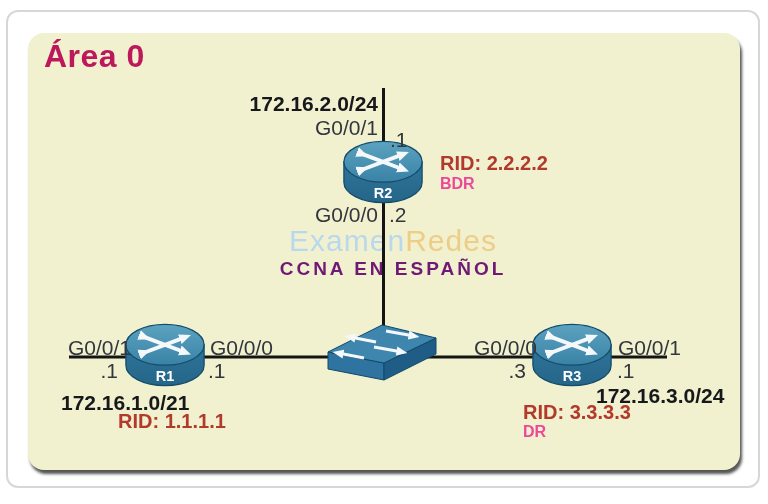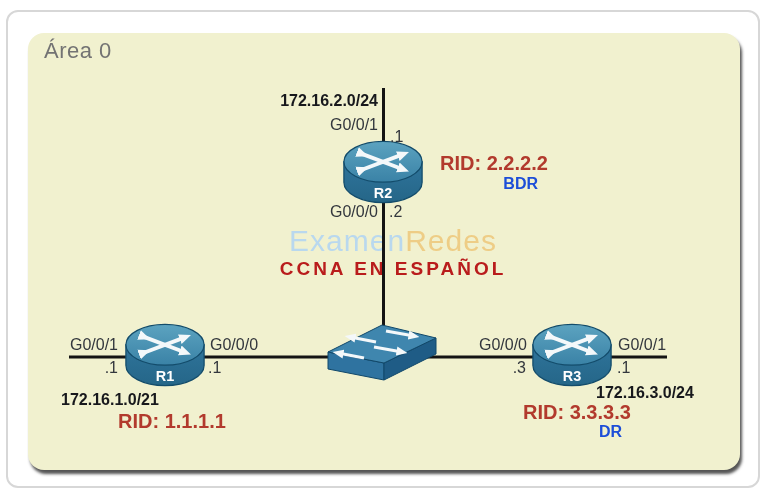--- a/index.html
+++ b/index.html
@@ -11,32 +11,32 @@
     position:absolute;left:6px;top:10px;width:754px;height:478px;
     border:2px solid #d7d7d7;border-radius:12px;background:#ffffff;box-sizing:border-box;
   }
   .panel{
     position:absolute;left:28px;top:33px;width:712px;height:437px;
     background:#f1f1cf;border-radius:16px;
     box-shadow:2px 4px 3px rgba(55,55,55,.85);
   }
   .area-title{
     position:absolute;left:44px;top:38px;
-    font-size:22px;font-weight:normal;color:#737373;letter-spacing:.5px;
+    font-size:32px;font-weight:bold;color:#be185d;letter-spacing:.5px;
   }
-  .lbl{position:absolute;font-size:16px;color:#33373d;white-space:nowrap;}
+  .lbl{position:absolute;font-size:21px;color:#33373d;white-space:nowrap;}
   .lbl.ra{text-align:right;}
   .lbl.net{font-weight:bold;color:#17181c;}
   .lbl.rid{font-weight:bold;color:#b23a2d;font-size:20px;}
-  .lbl.role{font-weight:bold;color:#1d4ed8;font-size:16px;text-align:right;}
+  .lbl.role{font-weight:bold;color:#ec4899;font-size:16px;text-align:left;}
   .watermark{position:absolute;left:240px;top:224px;width:306px;text-align:center;pointer-events:none;}
   .wm-main{font-size:30px;font-weight:normal;letter-spacing:1px;line-height:34px;white-space:nowrap;}
   .wm-blue{color:#b9d8ee;}
   .wm-orange{color:#eecd86;}
-  .wm-sub{font-size:19px;font-weight:bold;letter-spacing:3px;color:#b91c1c;line-height:22px;white-space:nowrap;}
+  .wm-sub{font-size:19px;font-weight:bold;letter-spacing:3px;color:#701a75;line-height:22px;white-space:nowrap;}
   svg.layer{position:absolute;left:0;top:0;pointer-events:none;}
   .dev{position:absolute;}
   .dev-label{font-family:"Liberation Sans",sans-serif;font-weight:bold;fill:#ffffff;}
   .hidden-defs{position:absolute;width:0;height:0;overflow:hidden;}
 </style>
 </head>
 <body>
 
 <svg class="hidden-defs" aria-hidden="true">
   <defs>

